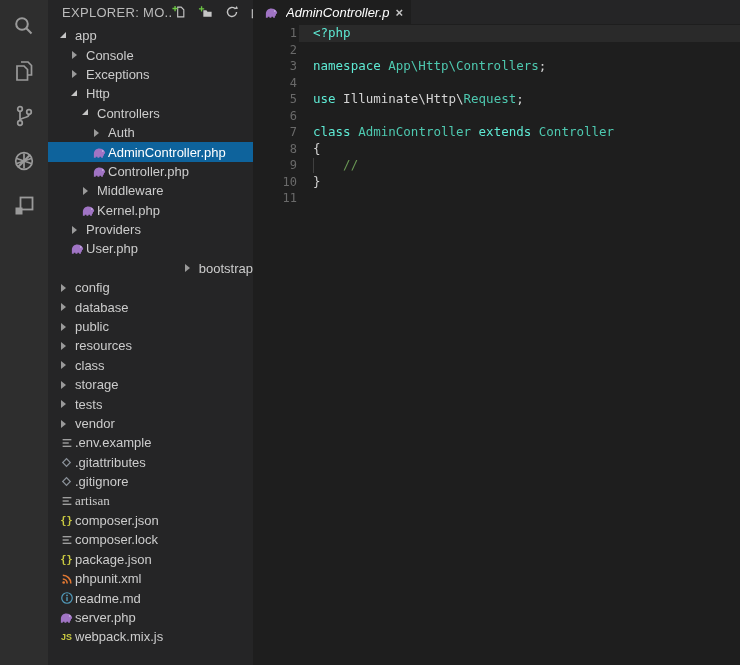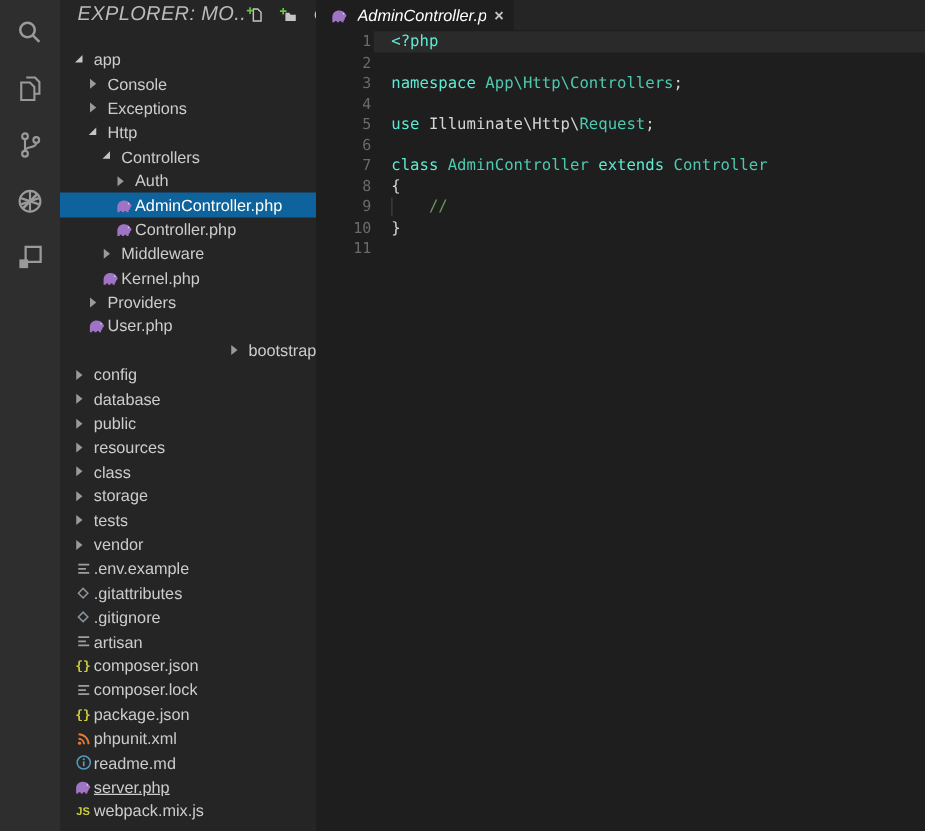--- a/index.html
+++ b/index.html
@@ -11,21 +11,21 @@
   .activitybar { width:48px; background:#2e2e2e; flex:0 0 48px;
                  display:flex; flex-direction:column; align-items:center; padding-top:3px; }
   .ab-icon { width:48px; height:45px; display:flex; align-items:center; justify-content:center;
              cursor:pointer; opacity:.9; }
 
   
   .sidebar { width:205px; flex:0 0 205px; background:#252526; color:#cccccc;
              display:flex; flex-direction:column; overflow:hidden; }
   .sidebar-header { height:24px; flex:0 0 24px; display:flex; align-items:center;
                     padding:0 10px 0 14px; }
-  .sh-title { font-size:16px; color:#bbbbbb; letter-spacing:.3px; white-space:nowrap;font-style:italic; }
+  .sh-title { font-size:13px; color:#bbbbbb; letter-spacing:.3px; white-space:nowrap; }
   .sh-actions { margin-left:auto; display:flex; gap:12px; align-items:center; }
   .sh-actions span { display:flex; cursor:pointer; }
 
   .tree { flex:1; overflow:hidden; padding-top:2px; }
   .row { height:19.4px; display:flex; align-items:center; font-size:13px;
          color:#cccccc; white-space:nowrap; cursor:pointer; }
   .row.selected { background:#0e639c; color:#ffffff; }
   .twisty { width:17px; flex:0 0 17px; display:flex; align-items:center; justify-content:flex-start; }
   .arr-collapsed { width:0; height:0; border-top:4px solid transparent;
                    border-bottom:4px solid transparent; border-left:5px solid #9a9a9a; margin-left:3px; }
@@ -129,21 +129,21 @@
         <span>
           <svg width="14" height="14" viewBox="0 0 16 16">
               <rect x="5.5" y="1.5" width="9" height="9" fill="none" stroke="#c5c5c5" stroke-width="1.3"></rect>
               <rect x="1.5" y="5.5" width="9" height="9" fill="#252526" stroke="#c5c5c5" stroke-width="1.3"></rect>
               <line x1="4" y1="10" x2="9" y2="10" stroke="#c5c5c5" stroke-width="1.3"></line>
             </svg>
         </span>
       </span>
     </div>
     <div class="tree" id="tree">
-        <div class="row" style="padding-left: 10px; margin-top: 12px;">
+        <div class="row" style="padding-left: 10px;">
           <span class="twisty">
             <span class="arr-expanded"></span>
           </span>
           <span class="label">app</span>
         </div>
         <div class="row" style="padding-left: 21px;">
           <span class="twisty">
             <span class="arr-collapsed"></span>
           </span>
           <span class="label">Console</span>
@@ -295,21 +295,21 @@
           <span class="label">.gitattributes</span>
         </div>
         <div class="row" style="padding-left: 10px;">
           <span class="ficon">
             <svg width="13" height="13" viewBox="0 0 16 16">
               <rect x="4.7" y="4.7" width="6.6" height="6.6" transform="rotate(45 8 8)" fill="none" stroke="#8a9199" stroke-width="1.5"></rect>
             </svg>
           </span>
           <span class="label">.gitignore</span>
         </div>
-        <div class="row" style="padding-left: 10px;">
+        <div class="row" style="padding-left: 10px; font-family: Liberation Serif, serif;">
           <span class="ficon">
             <svg width="14" height="14" viewBox="0 0 16 16">
               <g stroke="#9f9f9f" stroke-width="1.6">
                 <line x1="3" y1="4.2" x2="13" y2="4.2"></line>
                 <line x1="3" y1="8" x2="10" y2="8"></line>
                 <line x1="3" y1="11.8" x2="13" y2="11.8"></line>
               </g>
             </svg>
           </span>
           <span class="label">artisan</span>
@@ -357,21 +357,21 @@
         <div class="row" style="padding-left: 10px;">
           <span class="ficon">
             <svg width="14" height="14" viewBox="0 0 16 16">
               <circle cx="8" cy="8" r="6" fill="none" stroke="#519aba" stroke-width="1.4"></circle>
               <circle cx="8" cy="5" r="1" fill="#519aba"></circle>
               <rect x="7.2" y="7" width="1.6" height="4.4" fill="#519aba"></rect>
             </svg>
           </span>
           <span class="label">readme.md</span>
         </div>
-        <div class="row" style="padding-left: 10px; text-decoration: underline;">
+        <div class="row" style="padding-left: 10px;">
           <span class="ficon">
             <svg width="15" height="15" viewBox="0 0 16 16">
               <path fill="#a074c4" d="M2 13.6 V9.4 C2 5.9 4.5 3.6 7.8 3.6 c2.3 0 4 .9 4.9 2.3 .6.9 1.3 1.1 1.3 2.1 0 .9-.5 1.5-1.2 1.7 .1 1.1-.4 2.1-1.3 2.7 l.2 1.2 h-1.9 l-.2-1 H8 l-.2 1 H5.9 l-.2-1 H4 v1 z"></path>
               <circle cx="11.6" cy="6.4" r=".7" fill="#e7defa"></circle>
             </svg>
           </span>
           <span class="label">server.php</span>
         </div>
         <div class="row" style="padding-left: 10px;">
           <span class="ficon">

